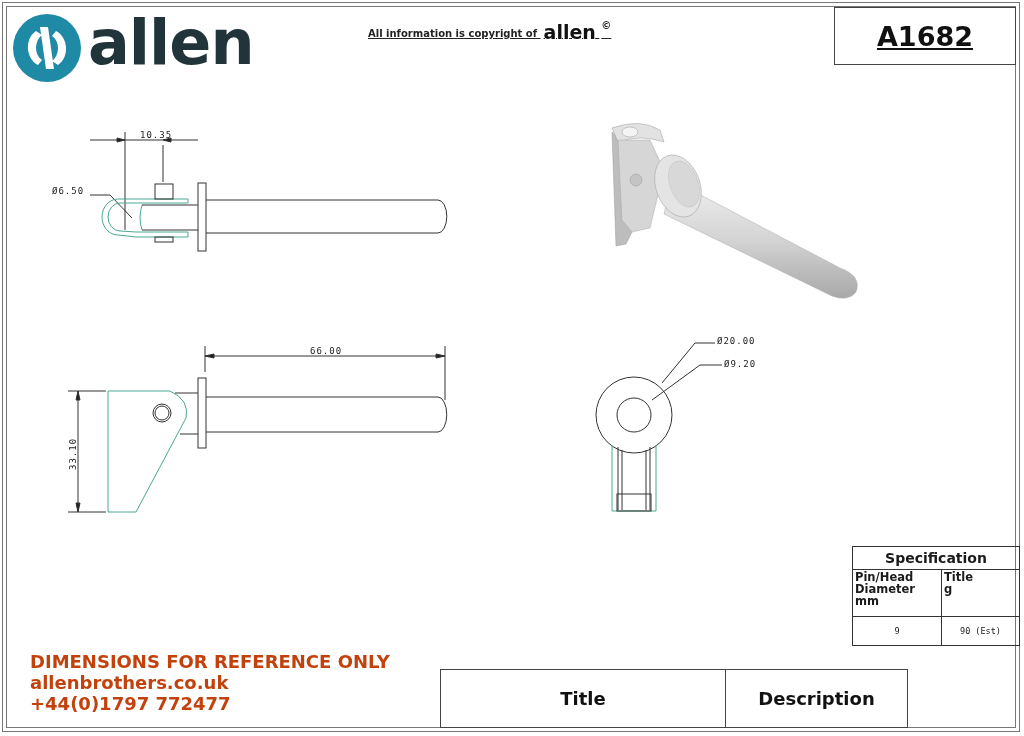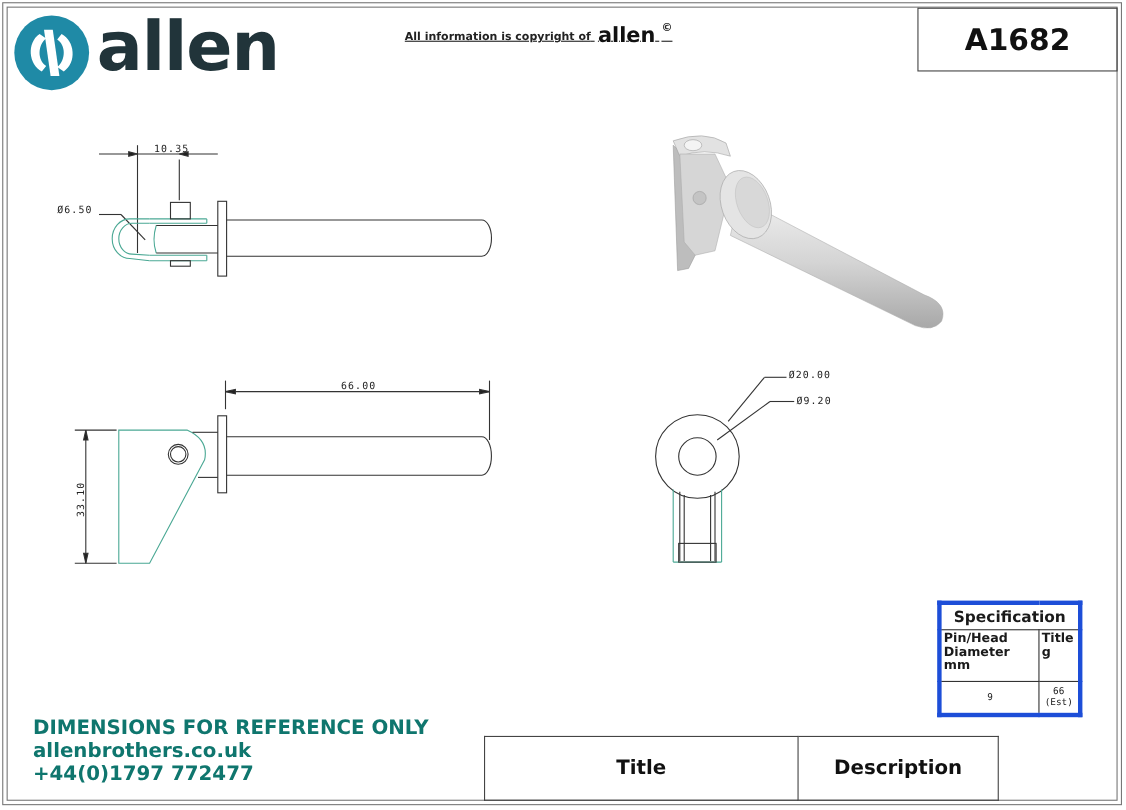--- a/index.html
+++ b/index.html
@@ -4,29 +4,29 @@
 <style>
   html, body { margin: 0; padding: 0; background: #ffffff; }
   body { width: 1024px; height: 736px; position: relative; overflow: hidden; font-family: "DejaVu Sans", sans-serif; color: #1a1a1a; }
   .frame-outer { position: absolute; left: 2px; top: 2px; width: 1018px; height: 730px; border: 1px solid #777; box-sizing: border-box; }
   .frame-inner { position: absolute; left: 6px; top: 6px; width: 1010px; height: 722px; border: 1px solid #777; box-sizing: border-box; }
   .logo { position: absolute; left: 12px; top: 10px; width: 270px; height: 76px; }
   .logo-text { position: absolute; left: 76px; top: -4px; font-family: "DejaVu Sans", sans-serif; font-size: 62px; font-weight: bold; color: #21343a; letter-spacing: -1px; }
   .copyright { position: absolute; left: 368px; top: 20px; font-size: 10px; font-weight: bold; color: #222; white-space: nowrap; text-decoration: underline; }
   .copyright .brand { font-size: 19px; font-weight: bold; color: #111; margin-left: 3px; vertical-align: -2px; }
   .copyright .sym { font-size: 10px; vertical-align: 8px; margin-left: 2px; }
-  .part-box { position: absolute; left: 834px; top: 7px; width: 182px; height: 58px; border: 1px solid #444; box-sizing: border-box; display: flex; align-items: center; justify-content: center; font-size: 27px; font-weight: bold; color: #111; }
+  .part-box { position: absolute; left: 834px; top: 7px; width: 182px; height: 58px; border: 1px solid #444; box-sizing: border-box; display: flex; align-items: center; justify-content: center; font-size: 27px; font-weight: bold; color: #111; text-decoration: underline; }
   .drawing { position: absolute; left: 0; top: 0; width: 1024px; height: 736px; }
   .dim { font-family: "DejaVu Sans Mono", monospace; font-size: 9px; fill: #222; letter-spacing: 1px; }
-  .spec { position: absolute; left: 852px; top: 546px; width: 132px; border: 4px solid #1d4ed8; border-collapse: collapse; }
+  .spec { position: absolute; left: 852px; top: 546px; width: 168px; border: 1px solid #1d4ed8; border-collapse: collapse; }
   .spec td, .spec th { border: 1px solid #333; padding: 1px 2px; vertical-align: top; }
   .spec th { font-size: 14px; font-weight: bold; height: 22px; vertical-align: middle; text-align: center; padding: 0; }
   .spec .hdr { font-size: 11.5px; font-weight: bold; line-height: 12px; height: 44px; margin-top: 45px; }
   .spec .val { font-family: "DejaVu Sans Mono", monospace; font-size: 8.5px; text-align: center; vertical-align: middle; height: 26px; }
-  .footer-left { position: absolute; left: 30px; top: 651px; font-weight: bold; color: #0f766e; line-height: 21px; }
+  .footer-left { position: absolute; left: 30px; top: 651px; font-weight: bold; color: #c2410c; line-height: 21px; }
   .footer-left div { font-size: 18px; white-space: nowrap; }
   .title-block { position: absolute; left: 440px; top: 669px; width: 468px; height: 59px; border-collapse: collapse; }
   .title-block td { border: 1px solid #444; text-align: center; font-size: 18px; font-weight: bold; color: #111; height: 28px; padding: 0; }
 </style>
 </head>
 <body>
 
 <div class="frame-outer"></div>
 <div class="frame-inner"></div>
 
@@ -154,21 +154,21 @@
       <div>Diameter</div>
       <div>mm</div>
     </td>
     <td class="hdr">
       <div>Title</div>
       <div>g</div>
     </td>
   </tr>
   <tr>
     <td class="val">9</td>
-    <td class="val">66 (Est)</td>
+    <td class="val">90 (Est)</td>
   </tr>
 </tbody>
   </table>
 
 <div class="footer-left">
   <div>DIMENSIONS FOR REFERENCE ONLY</div>
   <div>allenbrothers.co.uk</div>
   <div>+44(0)1797 772477</div>
 </div>
 

